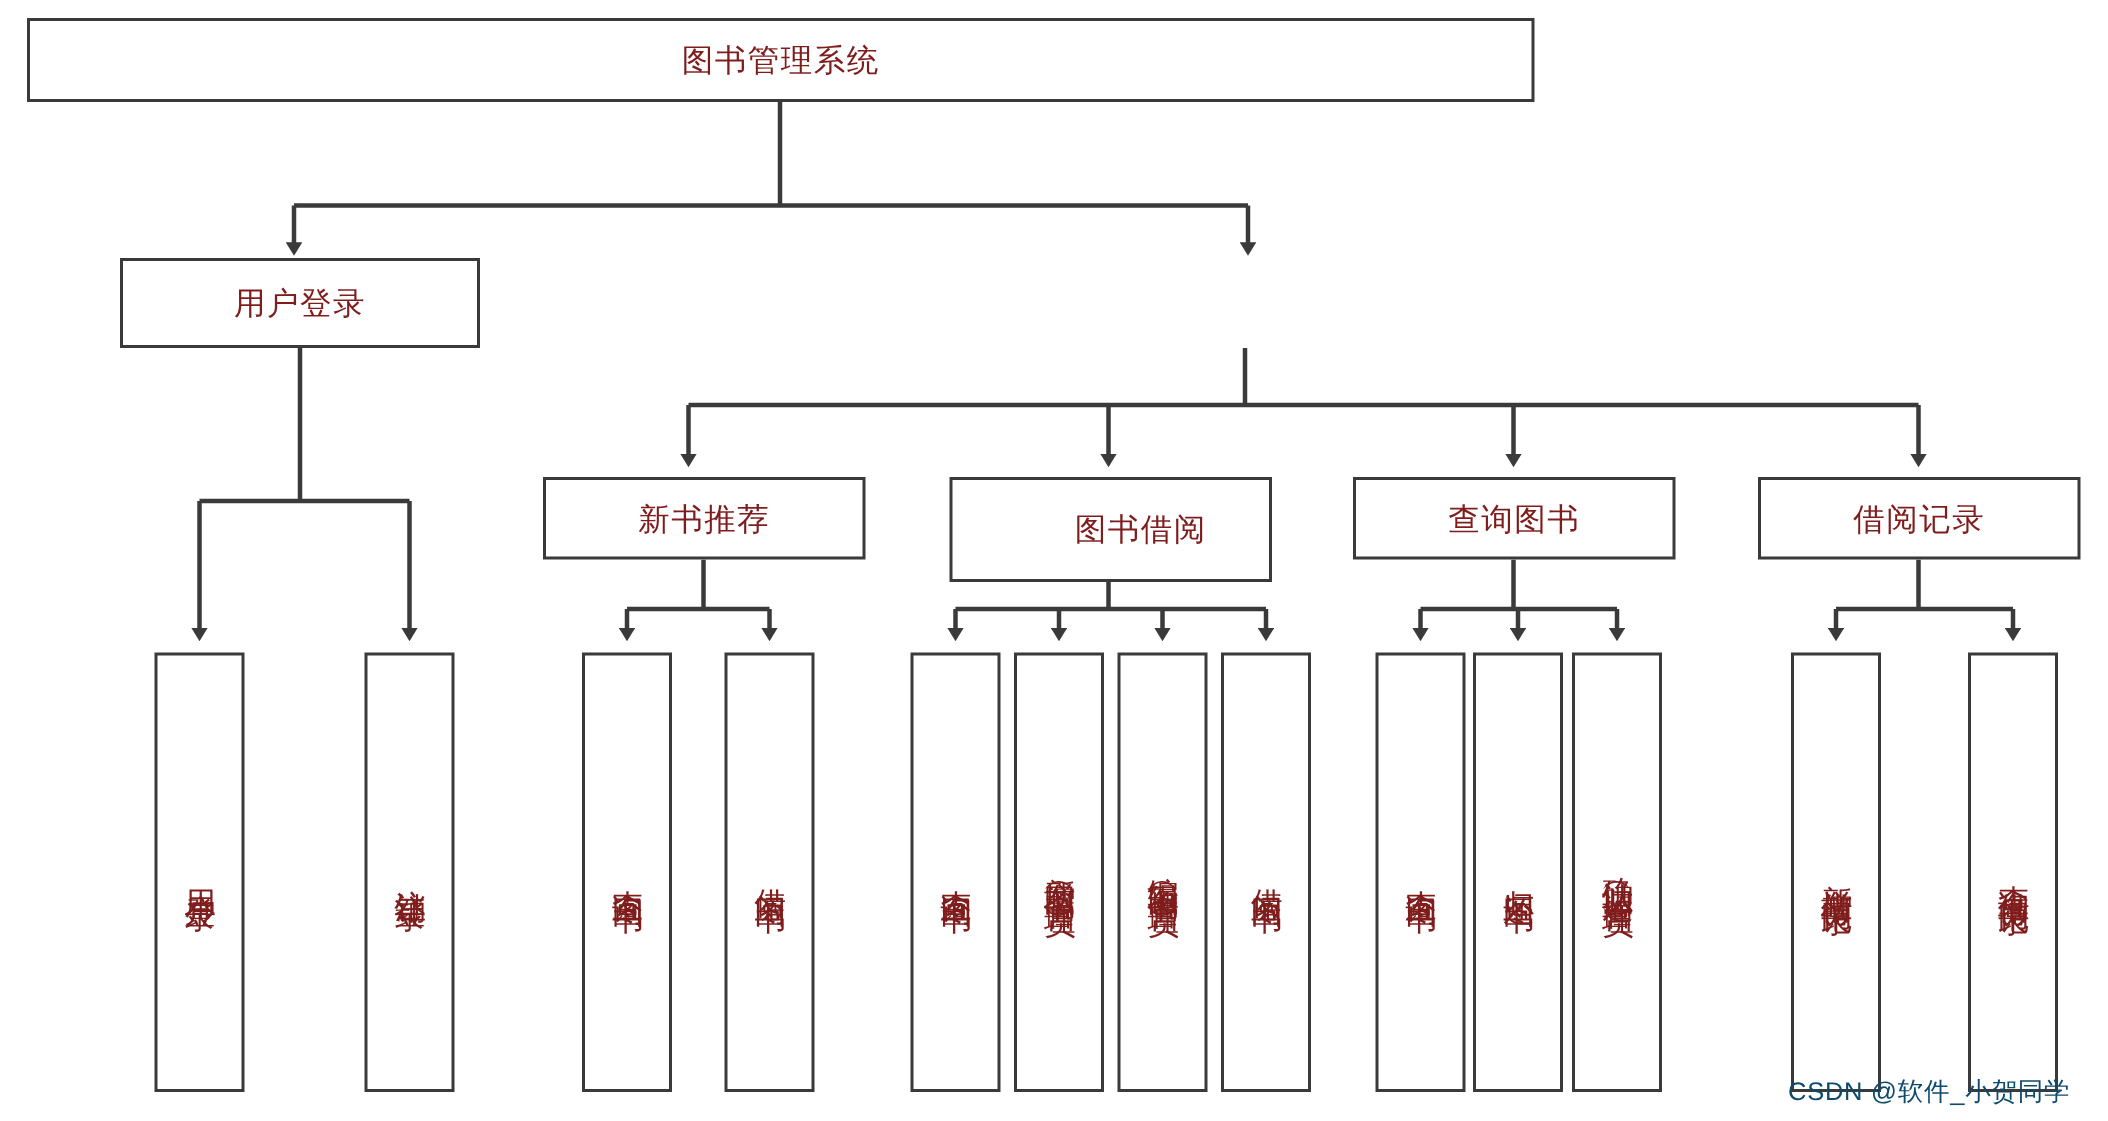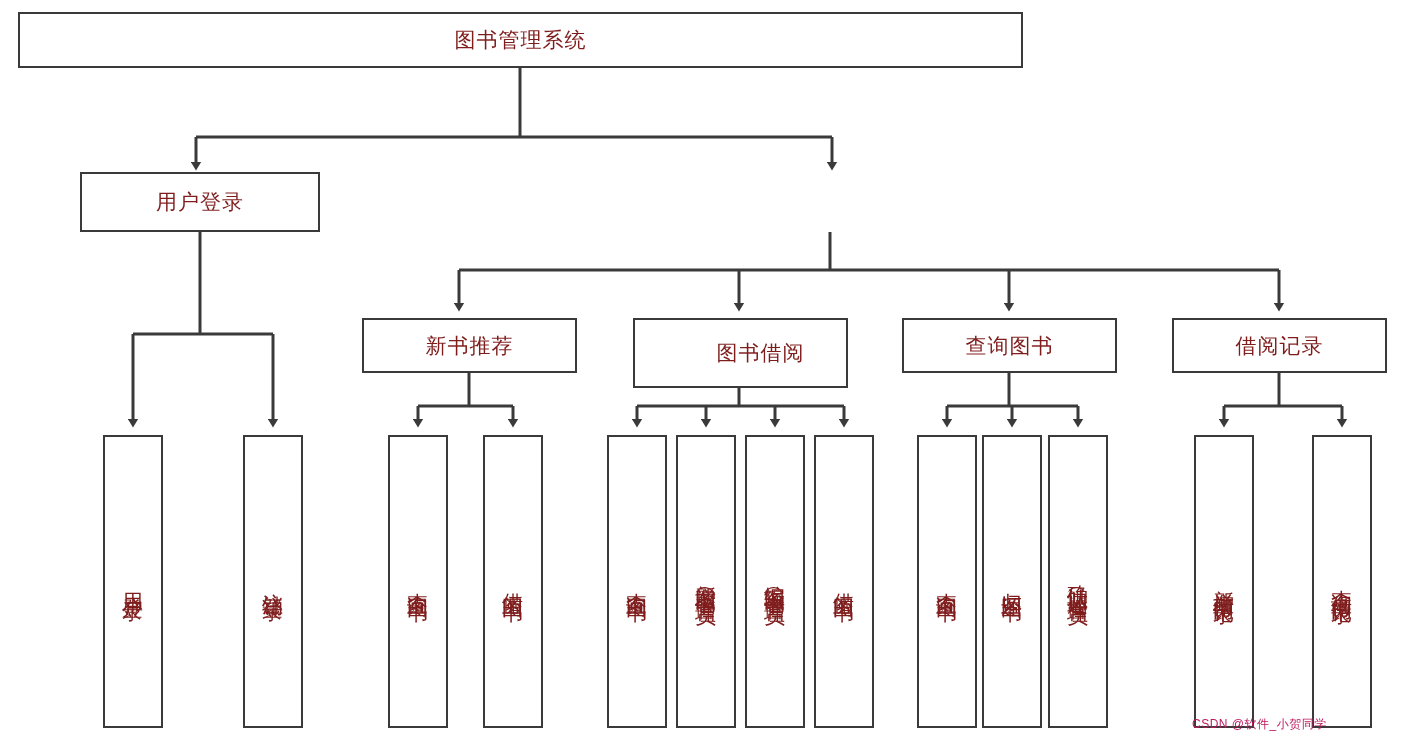--- a/index.html
+++ b/index.html
@@ -47,22 +47,22 @@
     line-height: 1;
     padding: 4px 0;
   }
   .node.vert .lbl {
     writing-mode: vertical-rl;
     text-orientation: upright;
     white-space: nowrap;
   }
   .watermark {
     position: absolute;
-    font-size: 12px;
-    color: #be185d;
+    font-size: 17px;
+    color: #0c4a6e;
     white-space: nowrap;
     letter-spacing: 0.5px;
   }
 </style>
 </head>
 <body>
 
 <div id="canvas">
 
   <svg id="wires" viewBox="0 0 1405 747" xmlns="http://www.w3.org/2000/svg">

